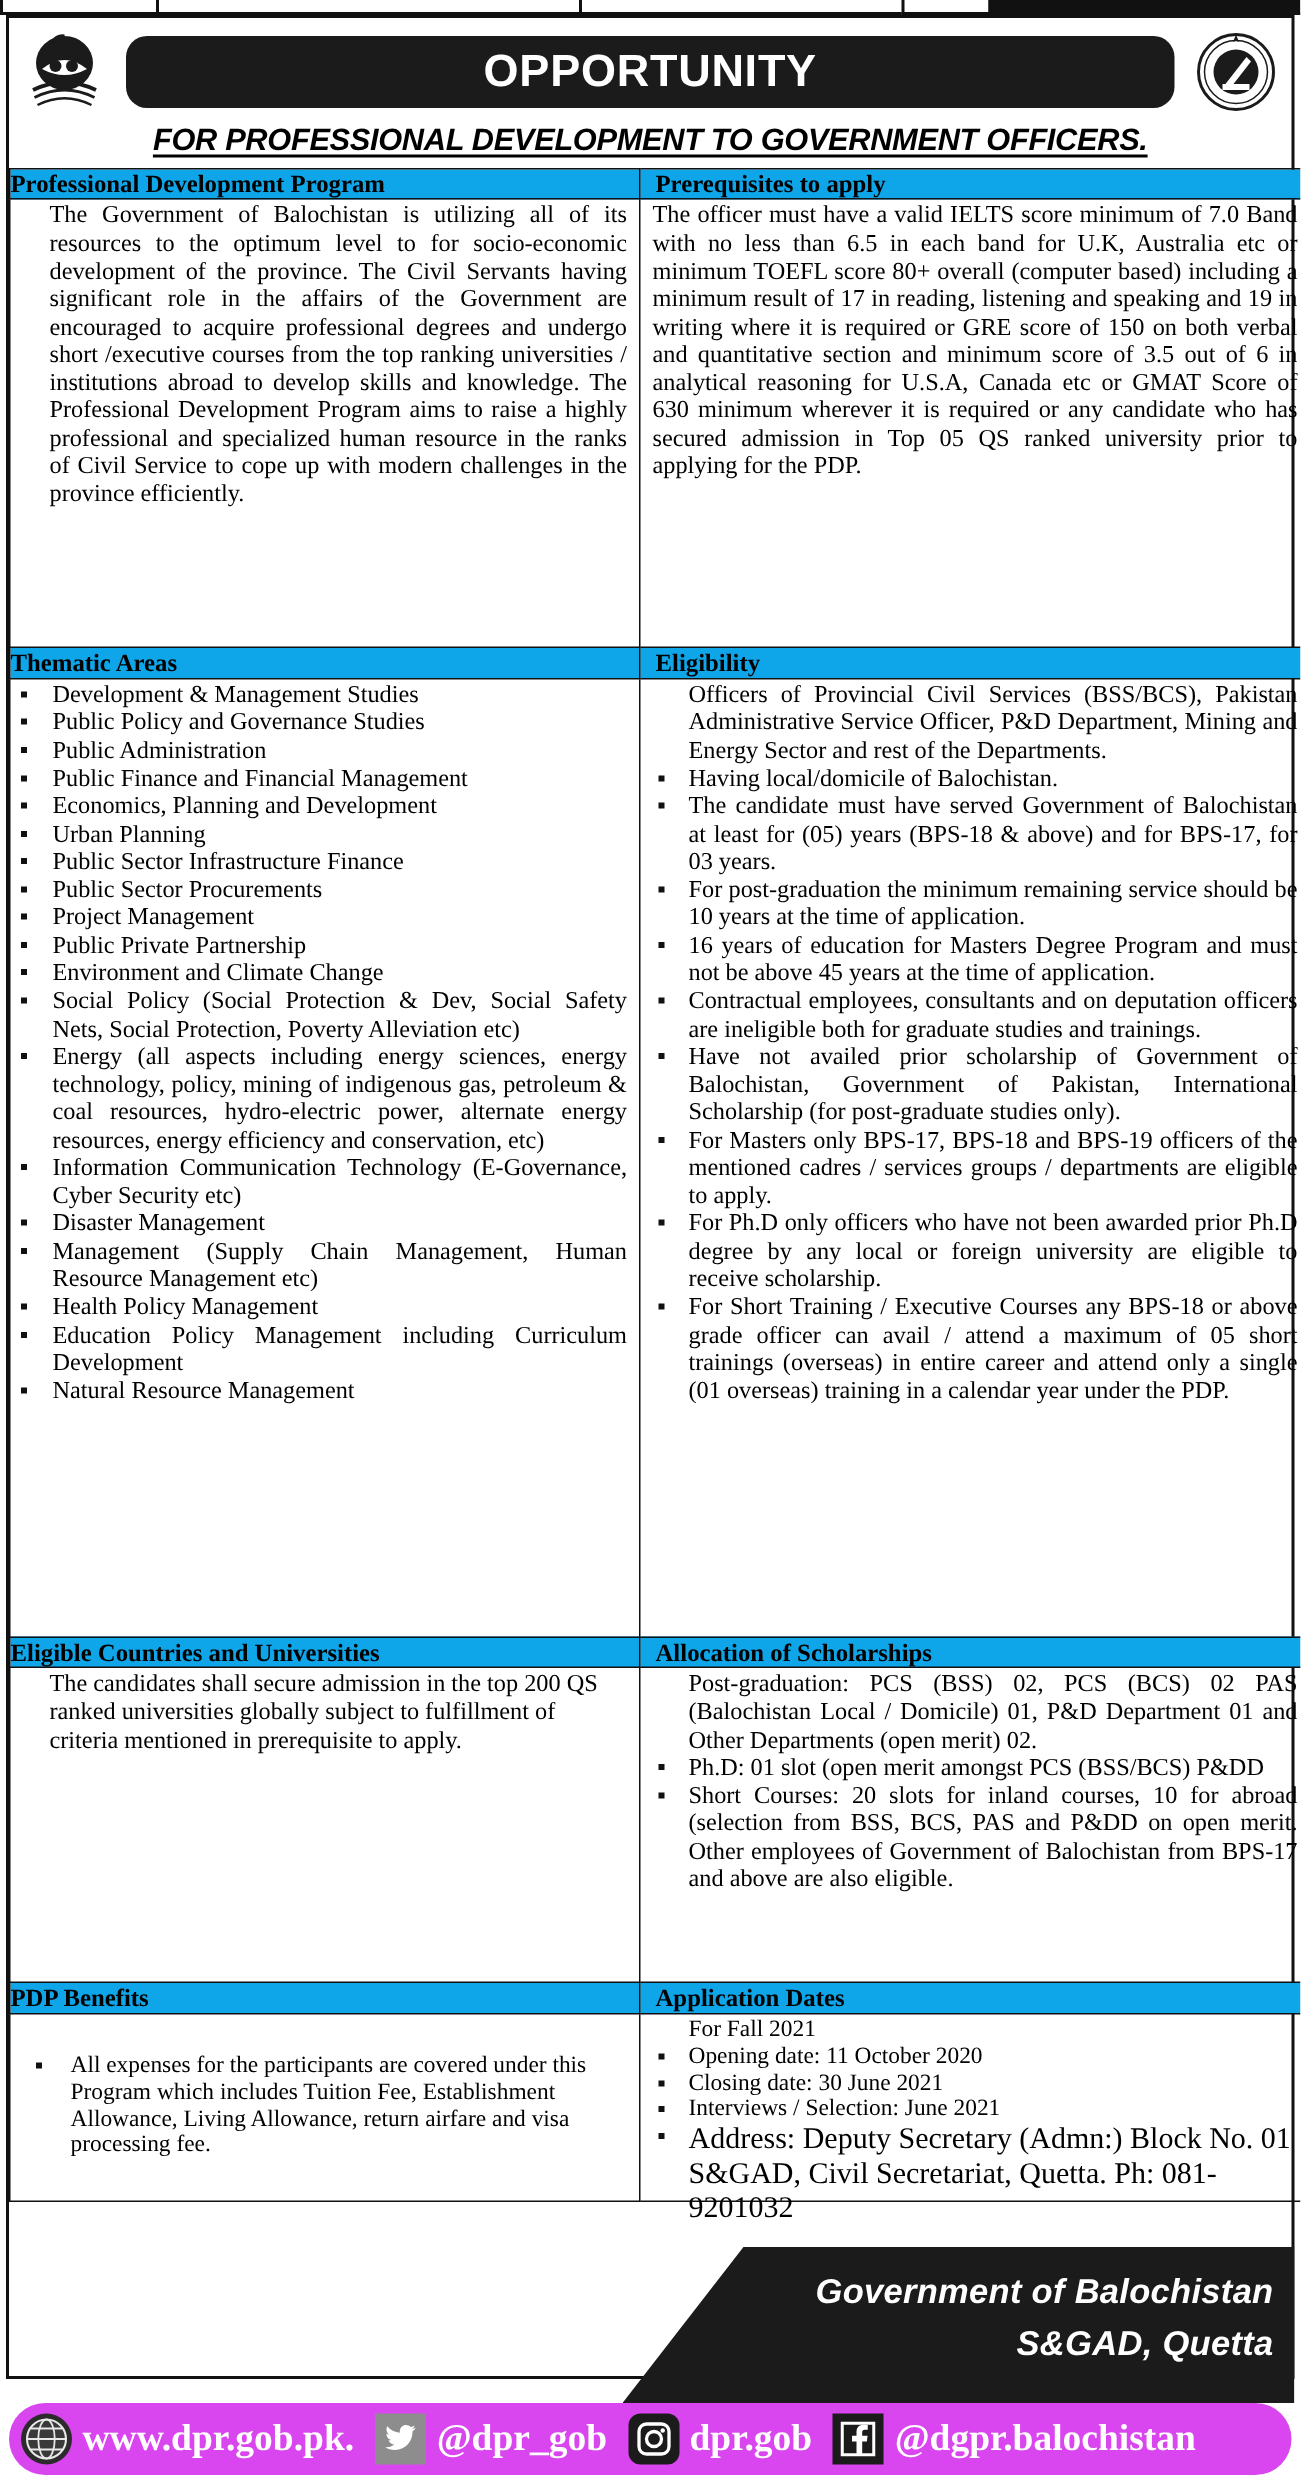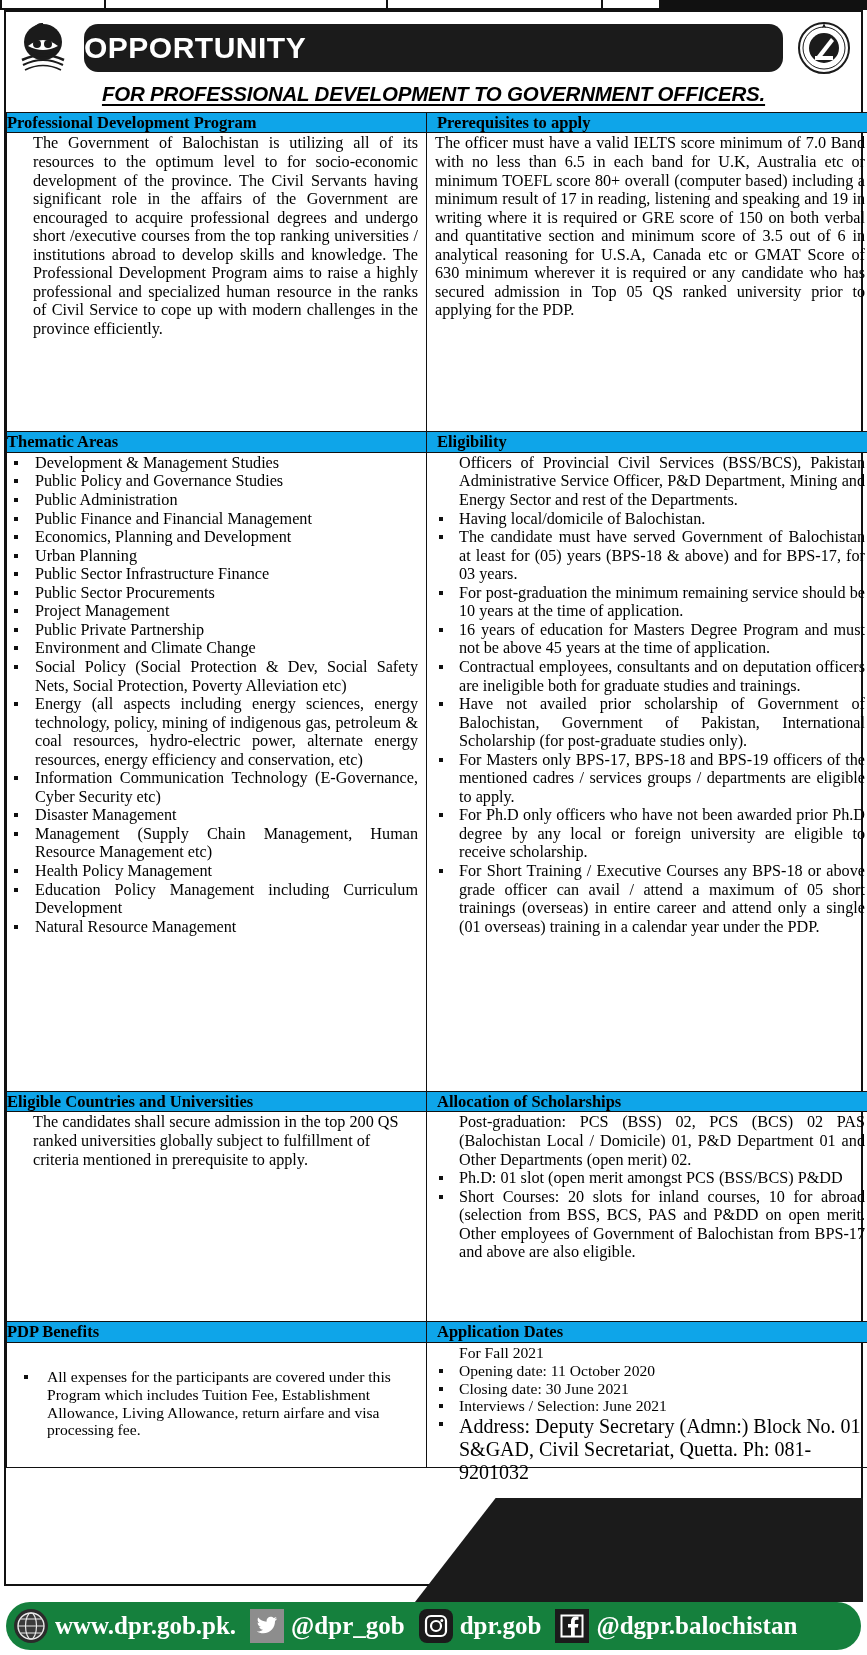--- a/index.html
+++ b/index.html
@@ -66,20 +66,21 @@
     position: relative;
   }
   .opp-pill {
     flex: 1 1 auto;
     margin: 0 14px;
     height: 48px;
     background: #1b1b1b;
     border-radius: 14px;
     display: flex;
     align-items: center;
+    justify-content: center;
   }
   .opp-pill span {
     color: #fff;
     font-family: "Liberation Sans", sans-serif;
     font-weight: 700;
     font-size: 30px;
     letter-spacing: 0.5px;
   }
   .subtitle {
     text-align: center;
@@ -204,21 +205,21 @@
     font-weight: 700;
     font-size: 28px;
     letter-spacing: -0.5px;
   }
   .social-bar {
     position: absolute;
     left: 2px;
     top: 104px;
     width: 855px;
     height: 48px;
-    background: #15803d;
+    background: #d946ef;
     border-radius: 24px;
     display: flex;
     align-items: center;
     padding: 0 8px;
     box-sizing: border-box;
     overflow: hidden;
   }
   .social-bar .txt {
     color: #fff;
     font-family: "Liberation Serif", serif;
@@ -412,20 +413,22 @@
           </div>
         </td>
       </tr>
     </tbody>
       </table>
   </div>
 
   <div class="footer-zone">
     <div class="black-wedge"></div>
     <div class="wedge-text">
+      <div>Government of Balochistan</div>
+      <div>S&amp;GAD, Quetta</div>
     </div>
 
 
     <div class="social-bar">
       <span class="ico globe">
         <svg width="30" height="30" viewBox="0 0 30 30" aria-hidden="true">
           <circle cx="15" cy="15" r="13" fill="#3a3a3a" stroke="#e8e8e8" stroke-width="1.4"></circle>
           <ellipse cx="15" cy="15" rx="5.5" ry="13" fill="none" stroke="#e8e8e8" stroke-width="1.2"></ellipse>
           <path d="M2 15 H28 M4.5 8 H25.5 M4.5 22 H25.5" stroke="#e8e8e8" stroke-width="1.2" fill="none"></path>
         </svg>

